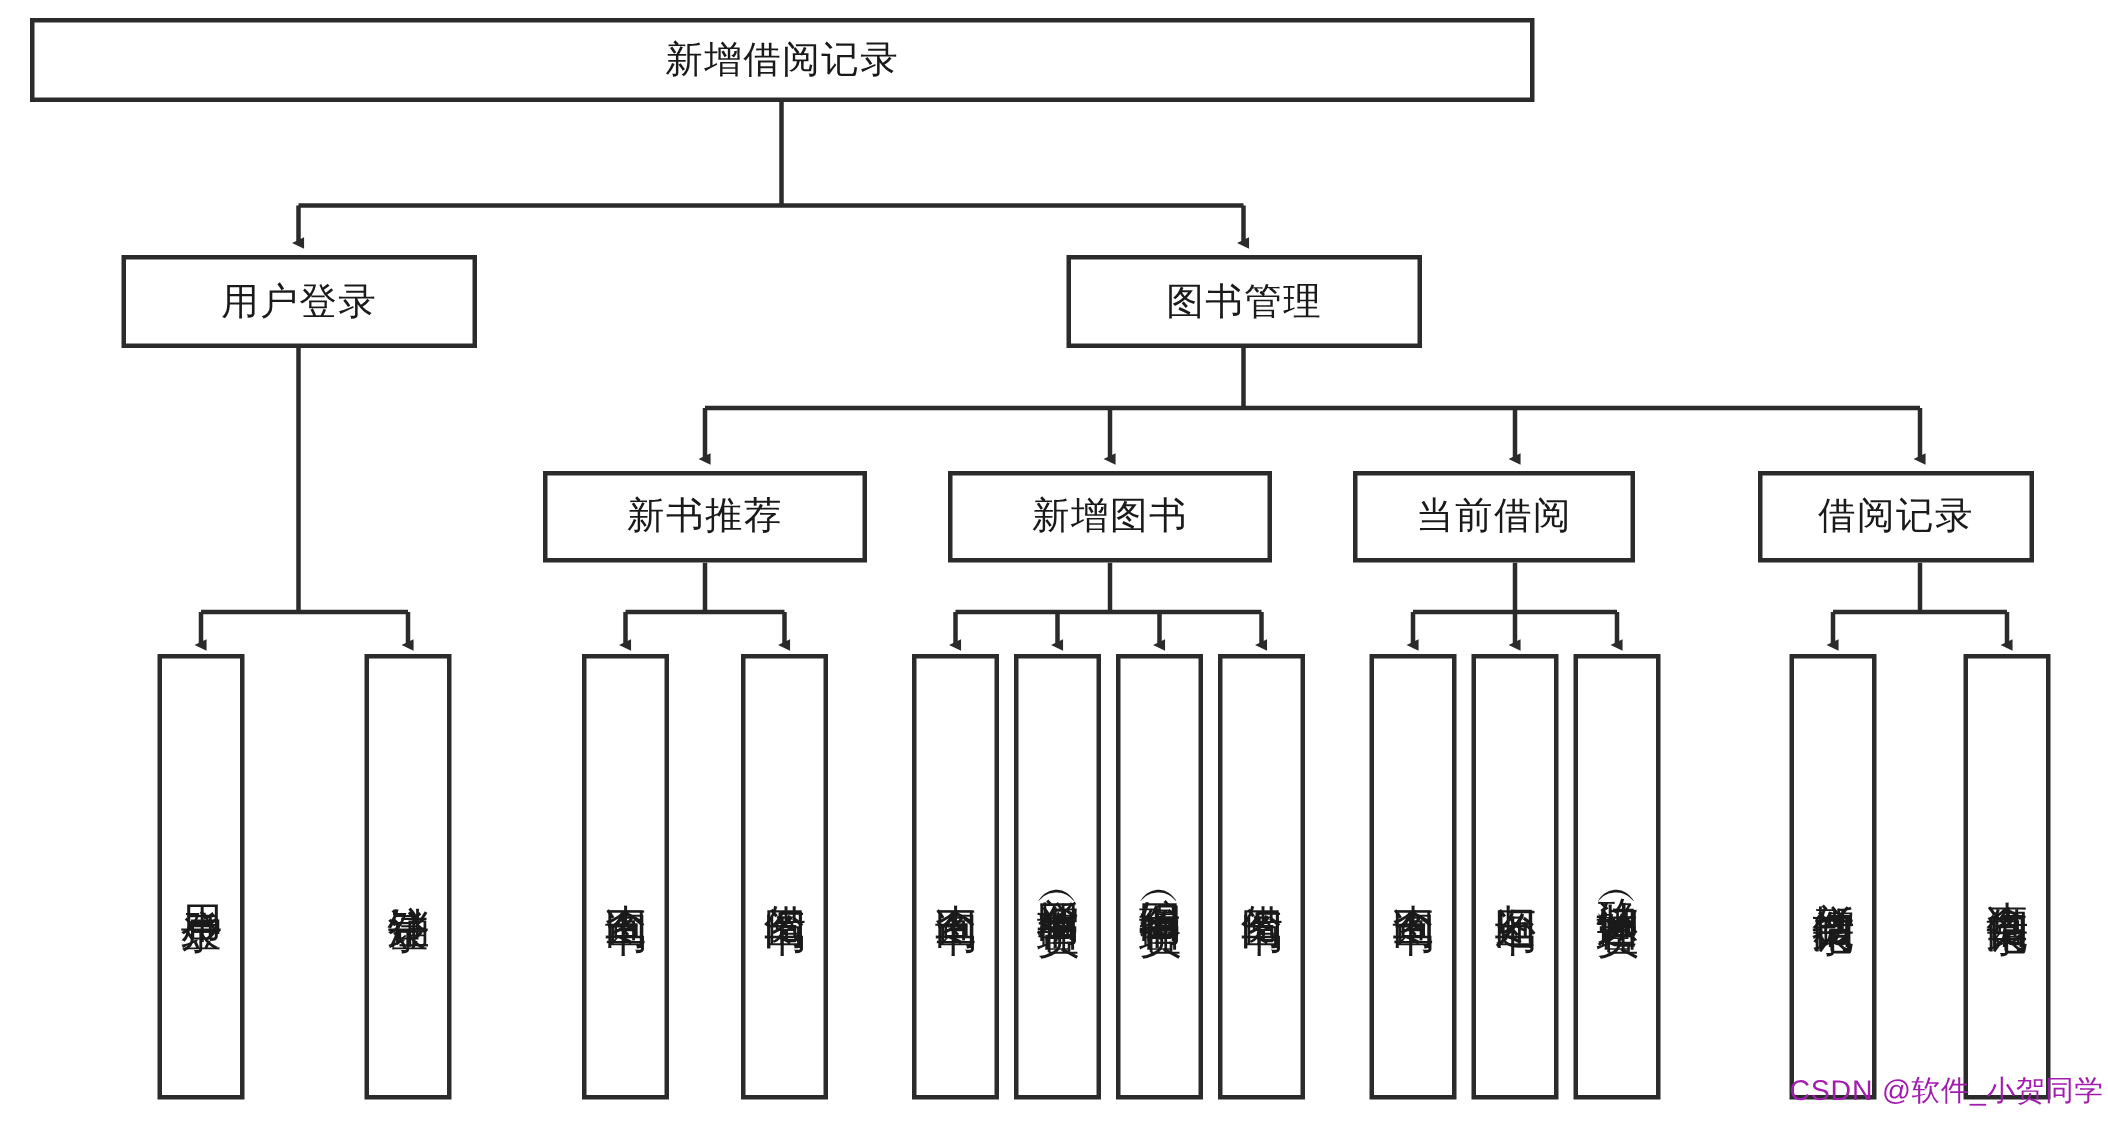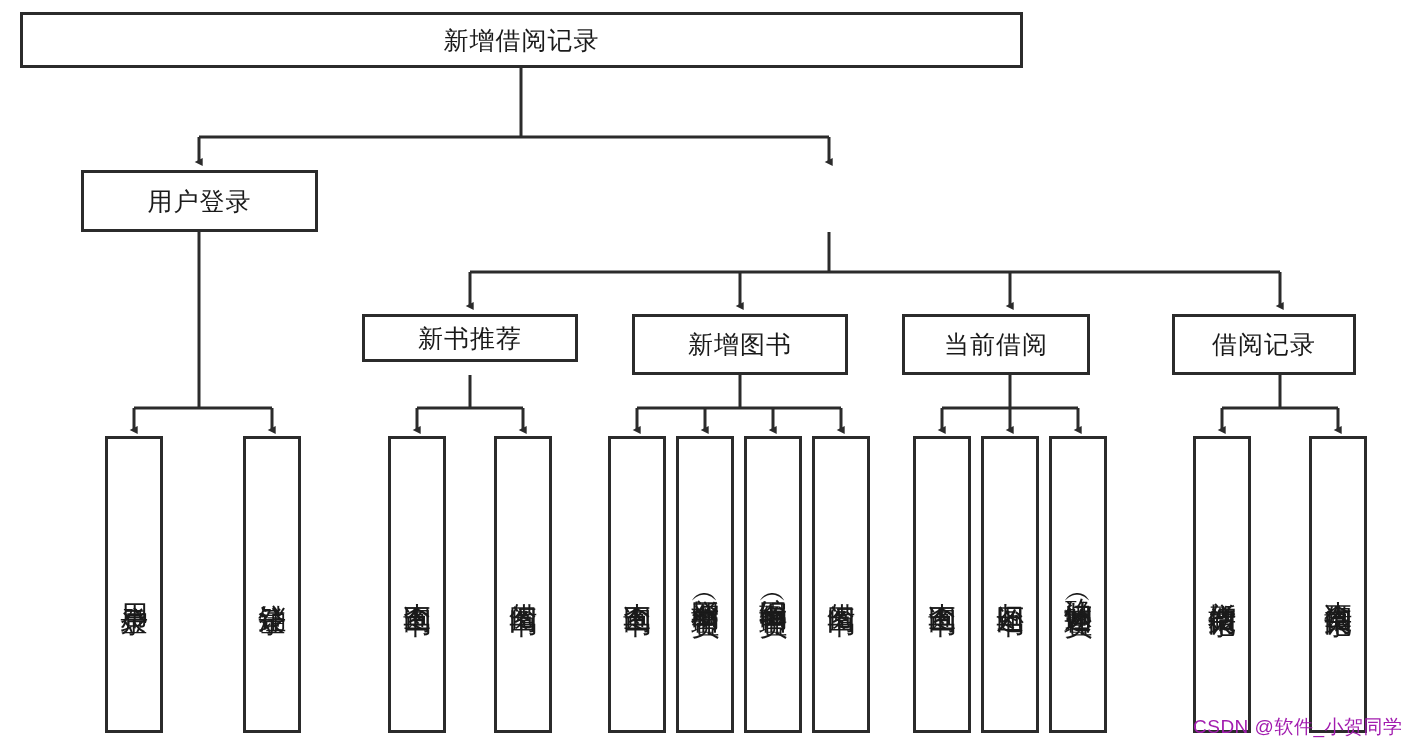--- a/index.html
+++ b/index.html
@@ -119,22 +119,25 @@
     </g>
   </svg>
 
   <div class="node h" style="left:20px; top:12px; width:1003px; height:56px;">
     <span class="lbl">新增借阅记录</span>
   </div>
 
   <div class="node h" style="left:81px; top:170px; width:237px; height:62px;">
     <span class="lbl">用户登录</span>
   </div>
+  <div class="node h" style="left:711px; top:170px; width:237px; height:62px;">
+    <span class="lbl">图书管理</span>
+  </div>
 
-  <div class="node h" style="left:362px; top:314px; width:216px; height:48px;">
+  <div class="node h" style="left:362px; top:314px; width:216px; height:61px;">
     <span class="lbl">新书推荐</span>
   </div>
   <div class="node h" style="left:632px; top:314px; width:216px; height:61px;">
     <span class="lbl">新增图书</span>
   </div>
   <div class="node h" style="left:902px; top:314px; width:188px; height:61px;">
     <span class="lbl">当前借阅</span>
   </div>
   <div class="node h" style="left:1172px; top:314px; width:184px; height:61px;">
     <span class="lbl">借阅记录</span>

